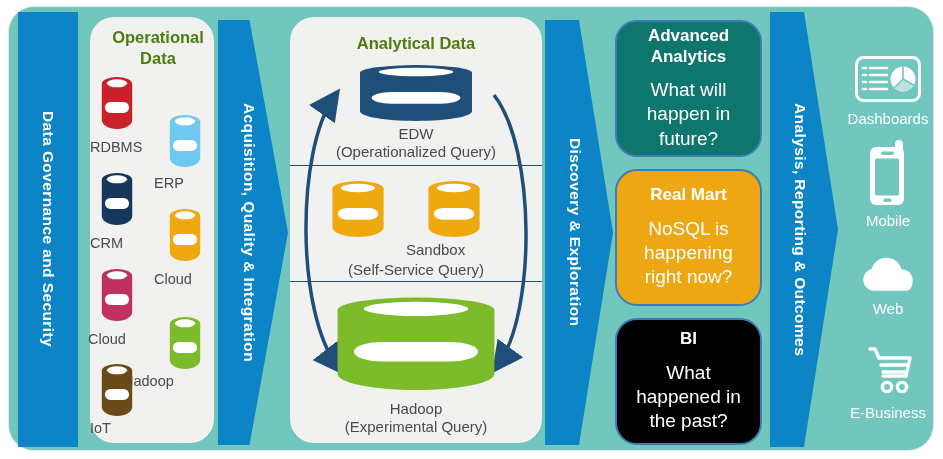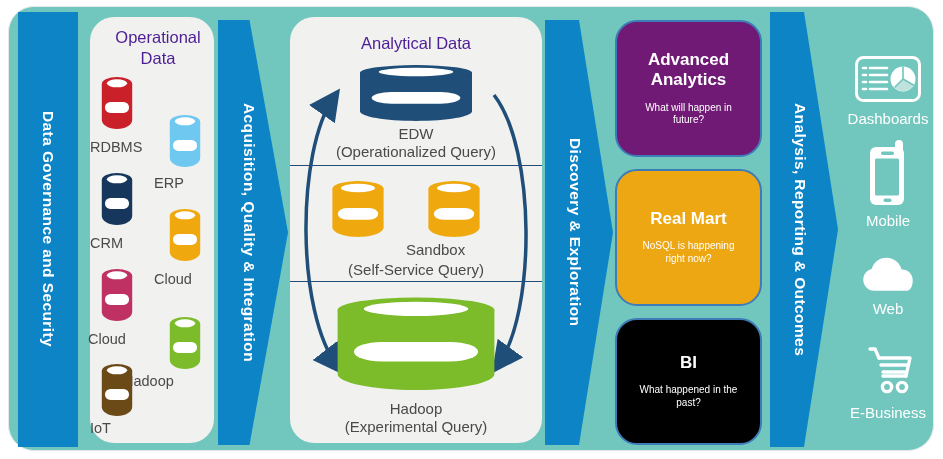--- a/index.html
+++ b/index.html
@@ -11,40 +11,40 @@
   .vband { position:absolute; background:#0d84c6; }
   .chev  { clip-path: polygon(0 0, 45% 0, 100% 50%, 45% 100%, 0 100%); }
   .chev2 { clip-path: polygon(0 0, 50% 0, 100% 50%, 50% 100%, 0 100%); }
   .vtext { position:absolute; left:0; top:0; height:100%; width:100%;
            display:flex; align-items:center; justify-content:center;
            writing-mode:vertical-rl; color:#fff; font-weight:bold; font-size:15.5px; letter-spacing:.4px; }
   .vtext.in-chev { width:88%; }
 
   
   .card { position:absolute; background:#f1f1ef; border-radius:24px; }
-  .card-title { position:absolute; left:0; width:100%; text-align:center; color:#4c1d95;
-                font-weight:normal; font-size:16.5px; line-height:1.25; }
+  .card-title { position:absolute; left:0; width:100%; text-align:center; color:#4d7c0f;
+                font-weight:bold; font-size:16.5px; line-height:1.25; }
 
   .cyl { position:absolute; display:block; }
   .dblabel { position:absolute; color:#4a4a4a; font-size:14.5px; text-align:left; line-height:1.15; }
   .qlabel  { position:absolute; left:0; width:100%; color:#4a4a4a; font-size:15px; text-align:center; }
   .sep { position:absolute; left:0; width:100%; height:1px; background:#1f4e79; }
   .cycle { position:absolute; left:0; top:0; width:100%; height:100%; }
 
   
   .col-rdbms{color:#c9202a}.col-erp{color:#6ec8f0}.col-crm{color:#16365c}.col-cloud{color:#efa80e}
   .col-nosql{color:#bf3162}.col-hadoop{color:#7cbb2a}.col-iot{color:#6b4a17}.col-edw{color:#1f4e79}
 
   
   .obox { position:absolute; left:615px; width:147px; border-radius:22px; border:2px solid #3e7cb8;
           box-sizing:border-box; color:#fff; text-align:center; display:flex; flex-direction:column;
           justify-content:center; gap:11px; padding:0 15px; }
   .obox .t { font-weight:bold; font-size:17px; line-height:1.2; }
-  .obox .q { font-size:10px; line-height:1.28; }
-  .obox-aa{ background:#701a75; } .obox-rt{ background:#eda713; } .obox-bi{ background:#000000; }
+  .obox .q { font-size:19px; line-height:1.28; }
+  .obox-aa{ background:#0f766e; } .obox-rt{ background:#eda713; } .obox-bi{ background:#000000; }
 
   
   .chanicon { position:absolute; }
   .clabel { position:absolute; color:#fff; font-size:15px; text-align:center; }
 </style>
 </head>
 <body>
 
 <svg width="0" height="0" style="position:absolute" aria-hidden="true">
   <defs>

